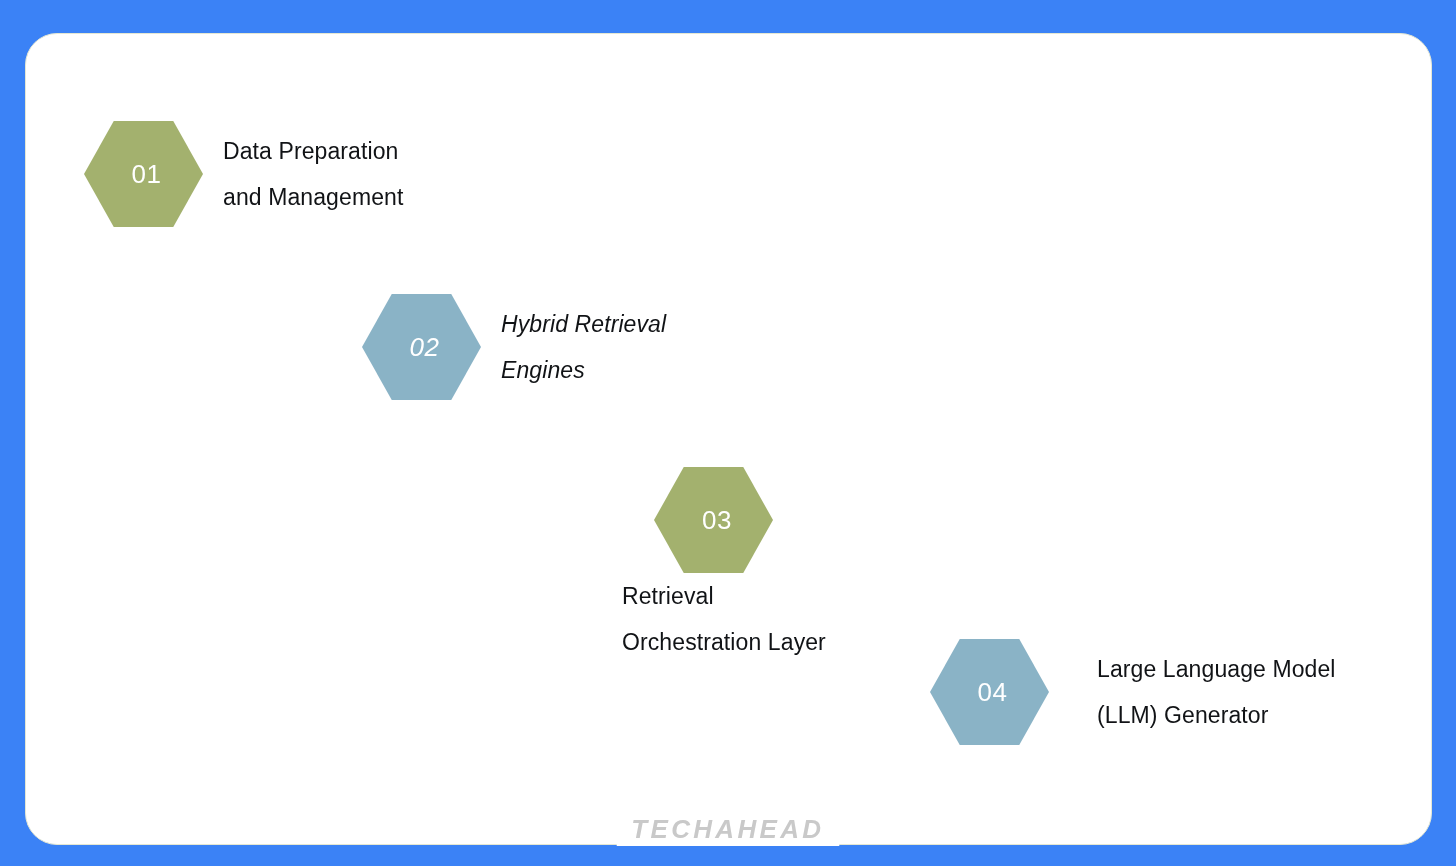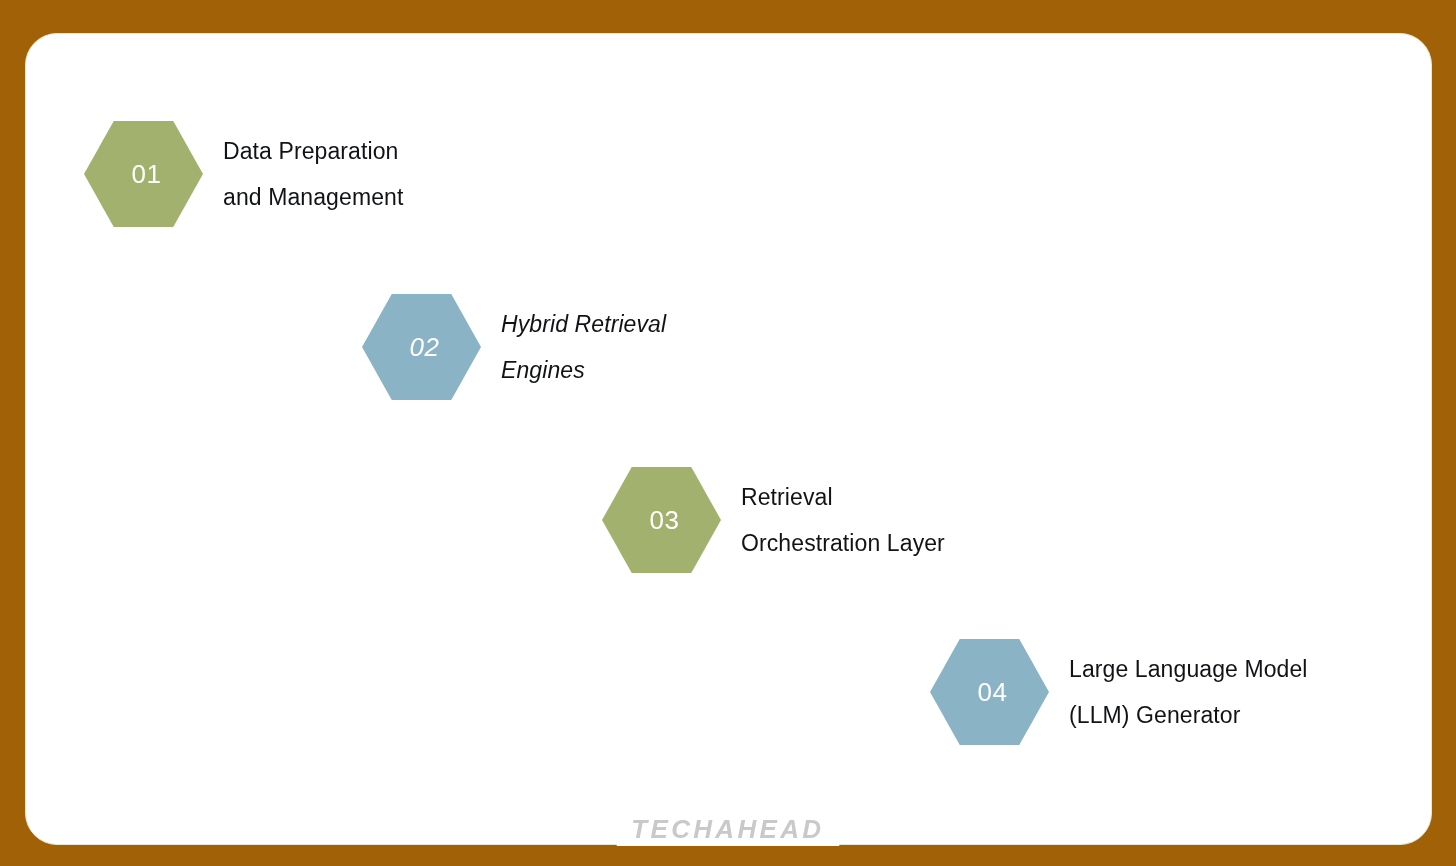--- a/index.html
+++ b/index.html
@@ -11,21 +11,21 @@
     height: 866px;
     background: #ffffff;
     font-family: "Liberation Sans", sans-serif;
     overflow: hidden;
   }
 
   #stage {
     position: relative;
     width: 1456px;
     height: 866px;
-    background: #a16207;
+    background: #3b82f6;
   }
 
   
   .card {
     position: absolute;
     left: 25px;
     top: 33px;
     width: 1407px;
     height: 812px;
     box-sizing: border-box;
@@ -129,32 +129,32 @@
     <div class="hex-wrap">
       <svg viewBox="0 0 119 106">
         <polygon points="29.75,0 89.25,0 119,53 89.25,106 29.75,106 0,53" fill="#8AB3C6"></polygon>
       </svg>
       <div class="hex-num">02</div>
     </div>
     <div class="step-label">Hybrid Retrieval
 Engines</div>
   </div>
 
-  <div class="step" style="left:602px; top:467px;">
+  <div class="step" style="left:602px; top:467px;flex-direction:column;">
     <div class="hex-wrap">
       <svg viewBox="0 0 119 106">
         <polygon points="29.75,0 89.25,0 119,53 89.25,106 29.75,106 0,53" fill="#A3B16E"></polygon>
       </svg>
       <div class="hex-num">03</div>
     </div>
     <div class="step-label">Retrieval
 Orchestration Layer</div>
   </div>
 
-  <div class="step" style="left:930px; top:639px;">
+  <div class="step" style="left:930px; top:639px;gap:28px;">
     <div class="hex-wrap">
       <svg viewBox="0 0 119 106">
         <polygon points="29.75,0 89.25,0 119,53 89.25,106 29.75,106 0,53" fill="#8AB3C6"></polygon>
       </svg>
       <div class="hex-num">04</div>
     </div>
     <div class="step-label">Large Language Model
 (LLM) Generator</div>
   </div>
 

